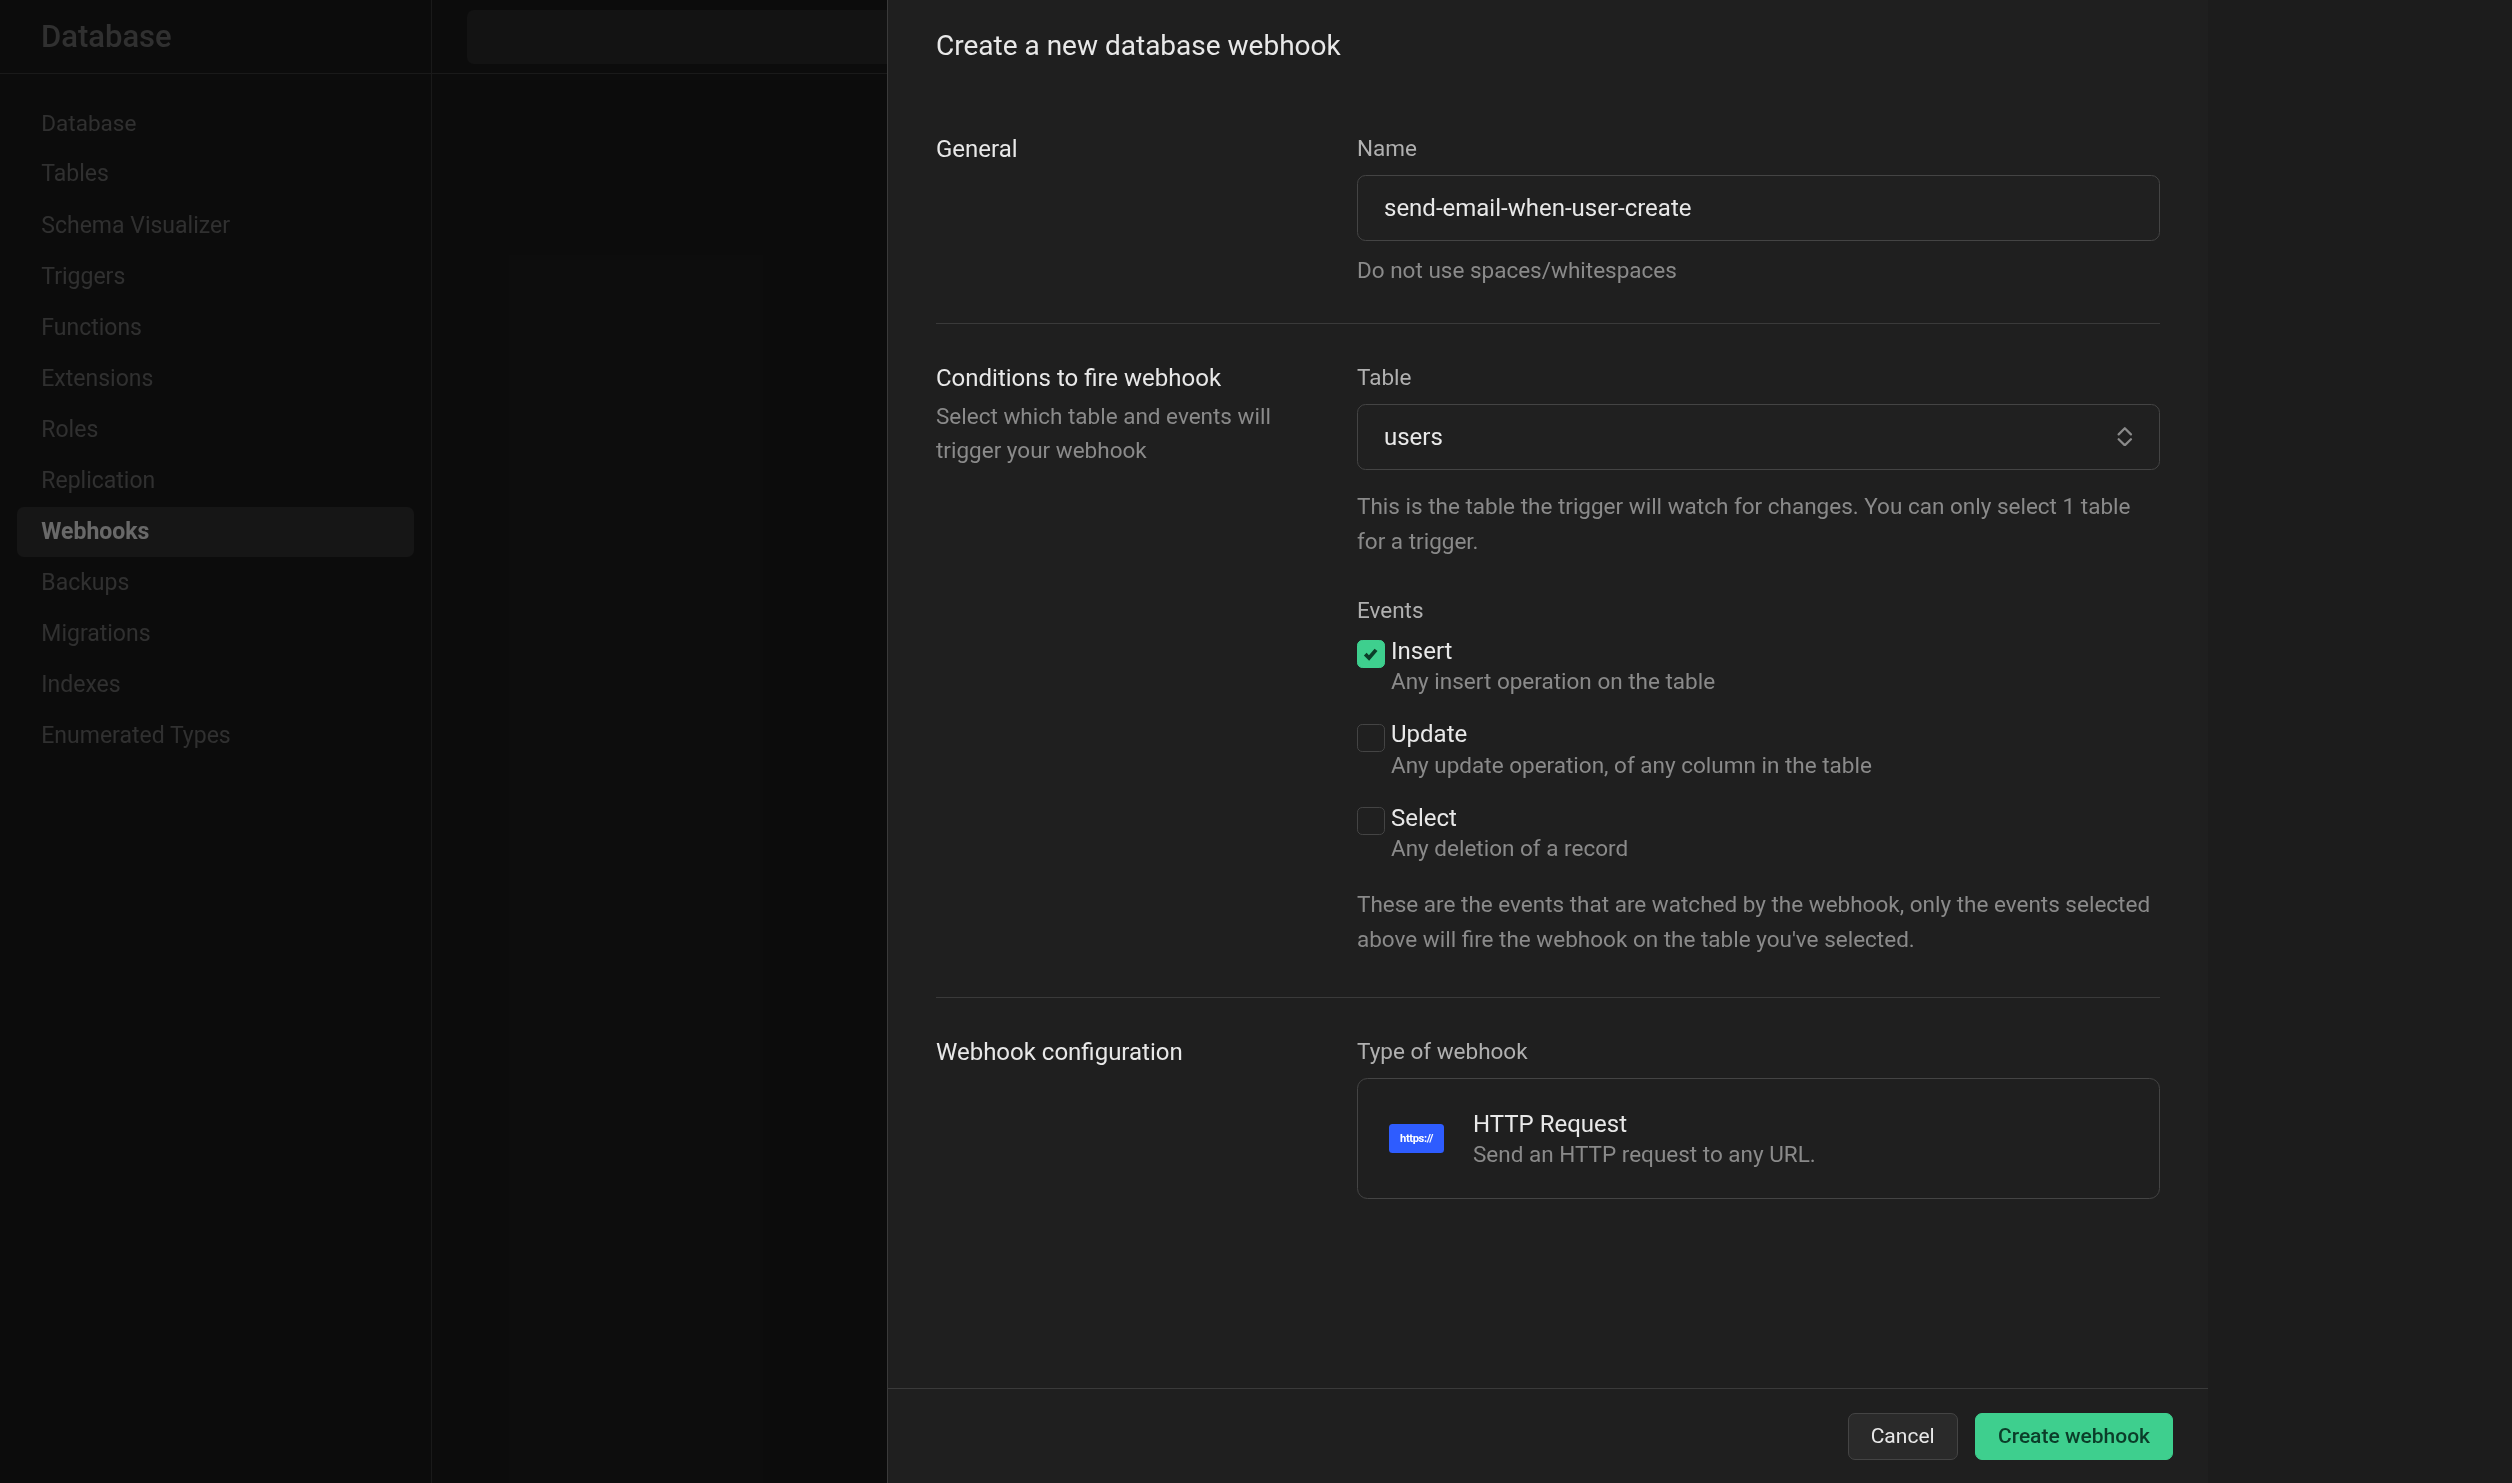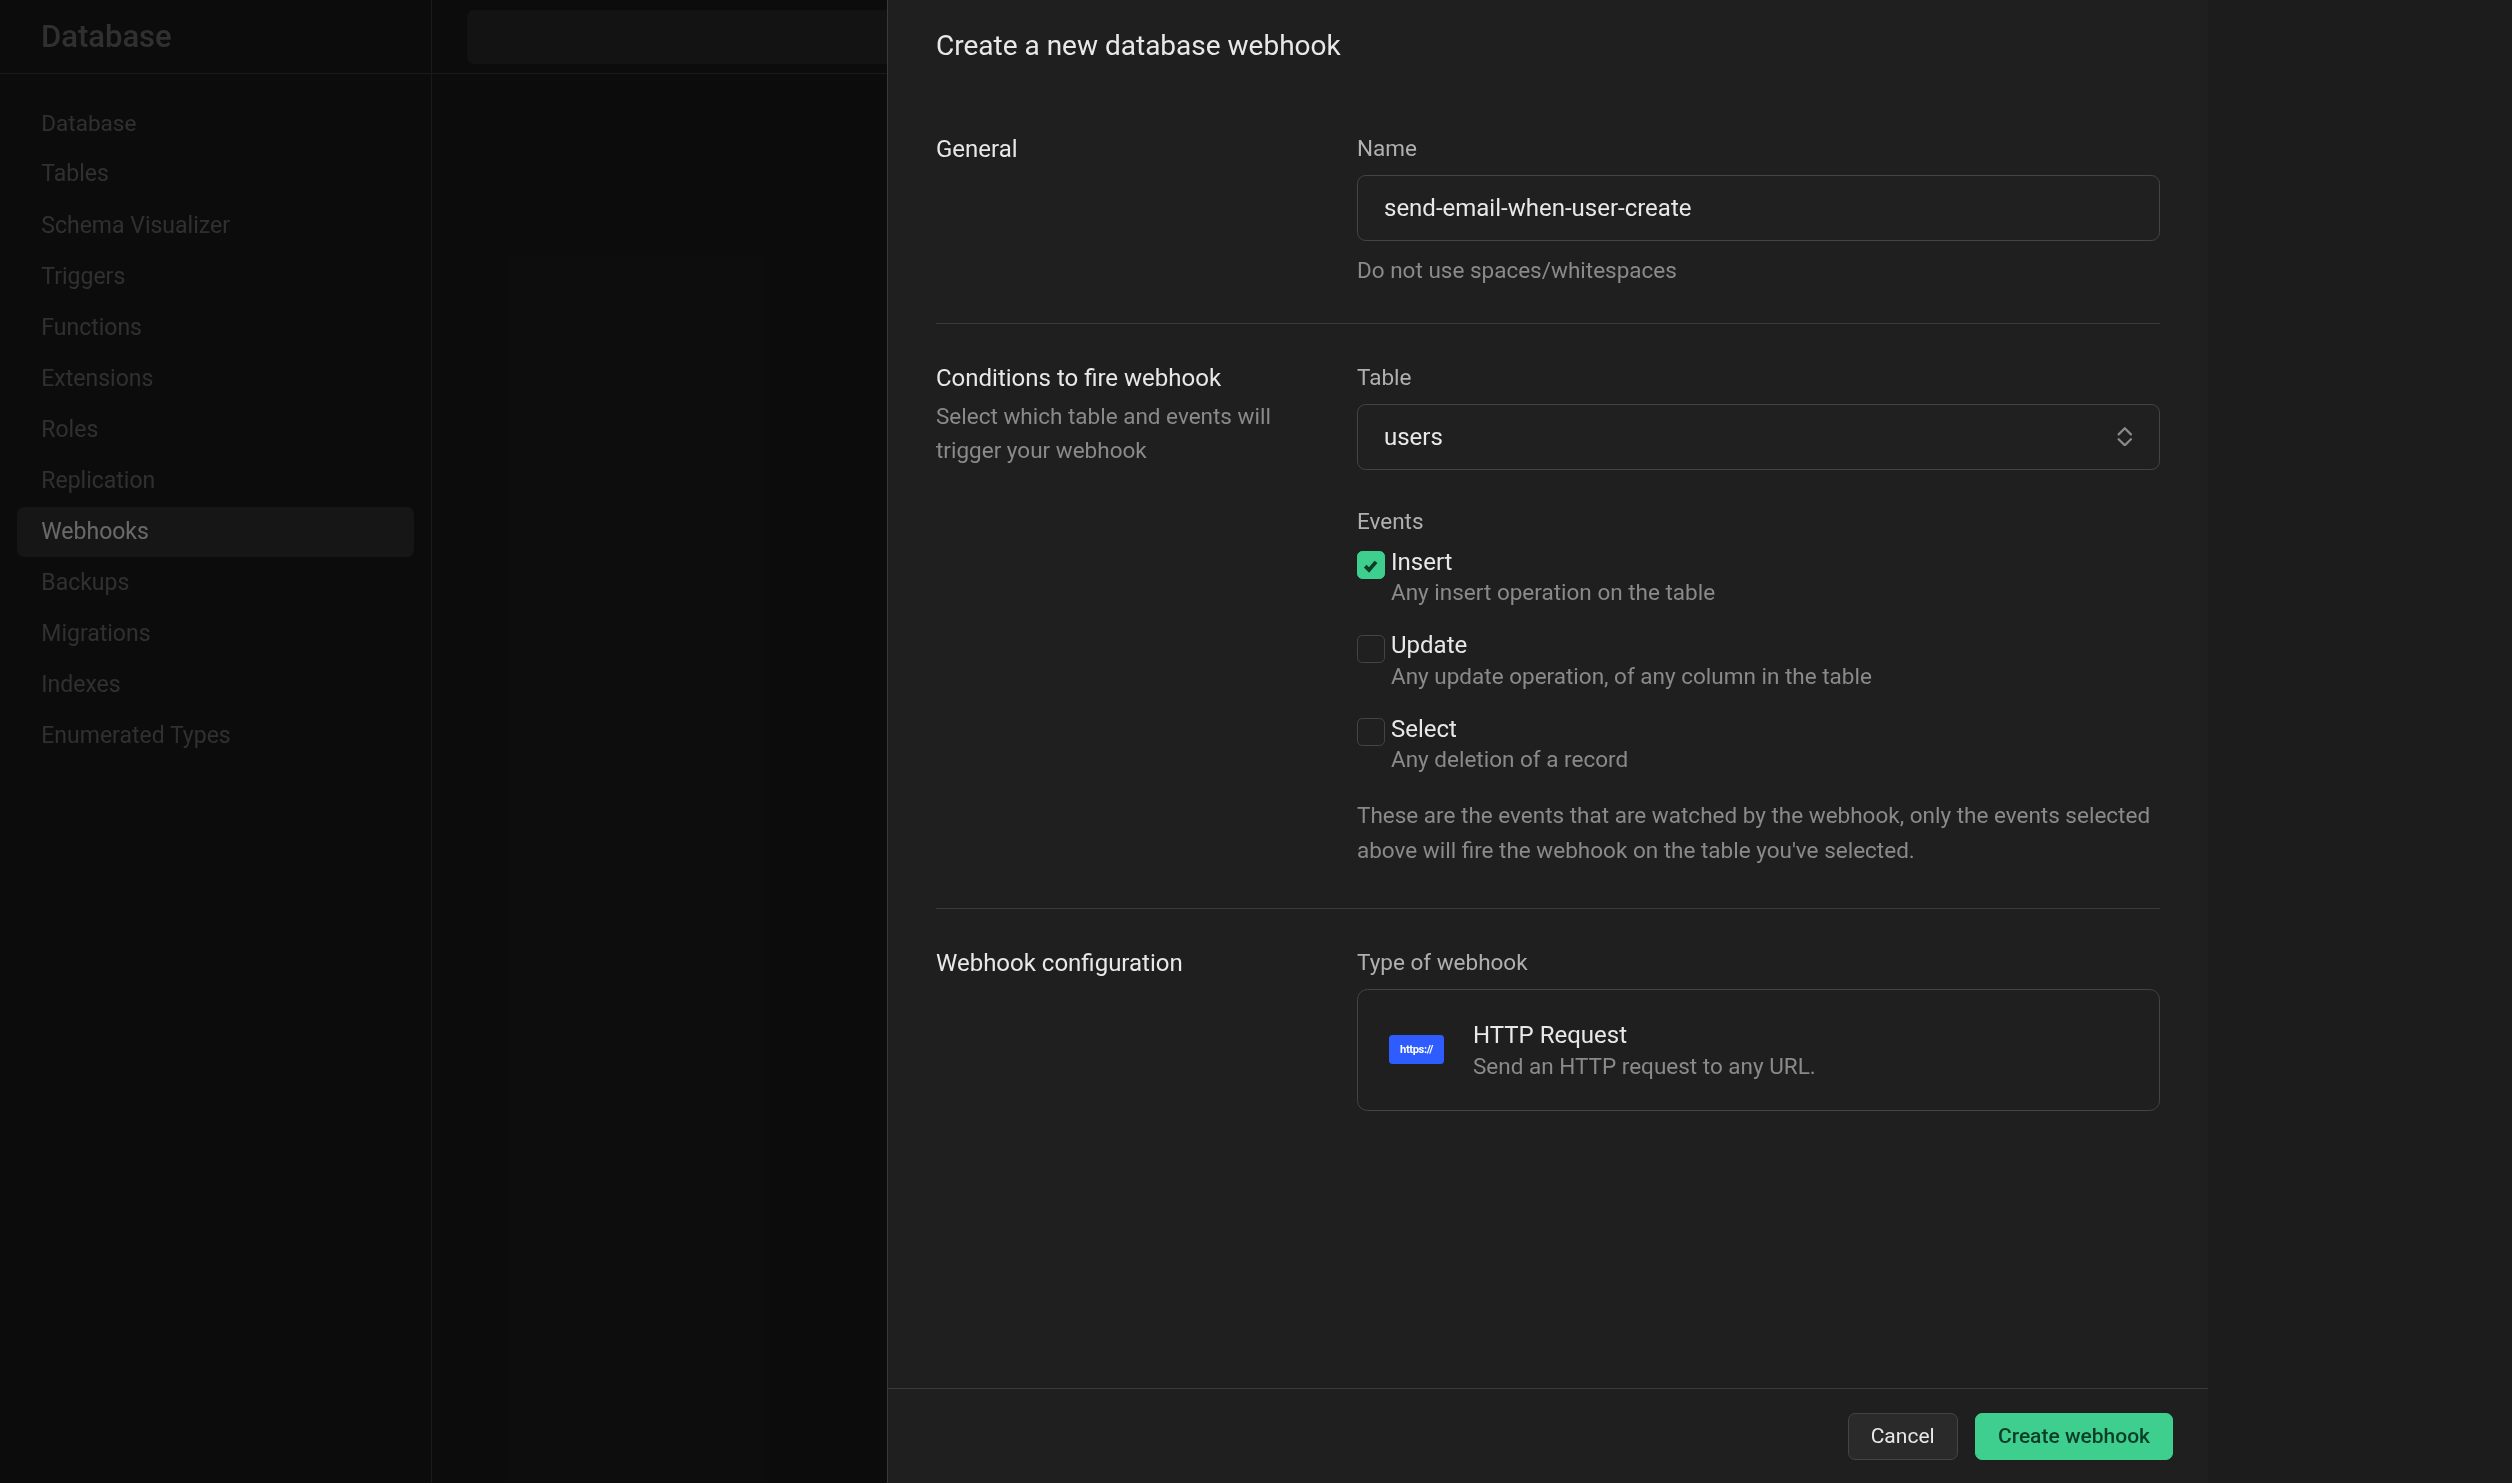--- a/index.html
+++ b/index.html
@@ -66,21 +66,21 @@
     font-size: 23px;
     color: var(--text-3);
     padding: 8.6px 24px;
     border-radius: 7px;
     cursor: pointer;
     line-height: 1.4;
   }
   .nav-item.active {
     background: var(--bg-3);
     color: var(--text-0);
-    font-weight: 400;
+    font-weight: 700;
   }
 
   
   .main {
     flex: 1;
     height: 100%;
     position: relative;
     background: var(--bg-0);
   }
   .topbar {
@@ -390,20 +390,21 @@
                 <span class="select-chevrons">
                   <svg viewBox="0 0 12 7">
                       <path d="M1 6 L6 1 L11 6" stroke="currentColor" stroke-width="1.8" fill="none" stroke-linecap="round" stroke-linejoin="round"></path>
                     </svg>
                   <svg viewBox="0 0 12 7">
                       <path d="M1 1 L6 6 L11 1" stroke="currentColor" stroke-width="1.8" fill="none" stroke-linecap="round" stroke-linejoin="round"></path>
                     </svg>
                 </span>
               </div>
             </div>
+            <div class="helper-text desc-text" style="margin-top:19px;">This is the table the trigger will watch for changes. You can only select 1 table for a trigger.</div>
           </div>
 
           <div>
             <label class="field-label">Events</label>
 
             <div class="event-row">
               <div class="checkbox checked">
                 <svg viewBox="0 0 16 16">
                     <path d="M3 8.5 L6.5 12 L13 4.5"></path>
                   </svg>

